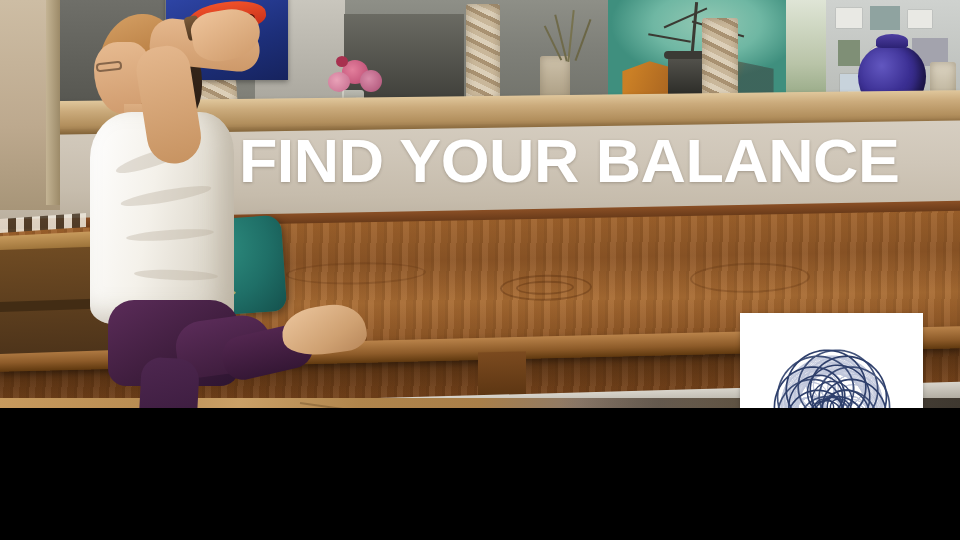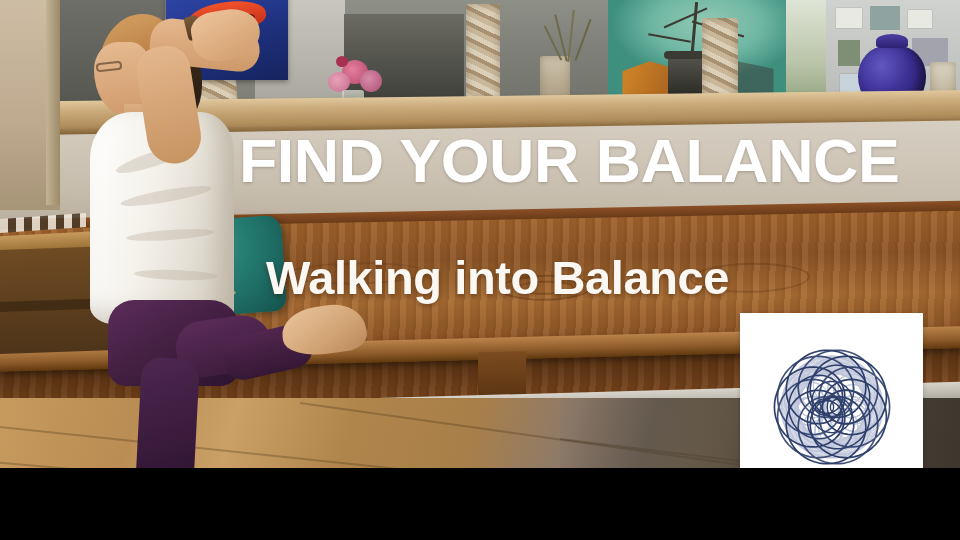--- a/index.html
+++ b/index.html
@@ -6,21 +6,21 @@
   * { margin:0; padding:0; box-sizing:border-box; }
   html,body { background:#000; }
   body {
     font-family:"Liberation Sans", sans-serif;
     width:960px; height:540px;
     overflow:hidden;
   }
 
   .frame {
     position:relative;
-    width:960px; height:468px;
+    width:960px; height:408px;
     overflow:hidden;
     background:#b79a72;
     text-decoration:underline;
   }
 
   
   .scene { position:absolute; inset:0; overflow:hidden; }
 
   
   .room-back {
@@ -528,21 +528,20 @@
       <div class="leg-lift-shin"></div>
       <div class="foot-lift"></div>
       <div class="leg-stand"></div>
       <div class="foot-stand"></div>
     </div>
   </div>
 
   <div class="title">FIND YOUR BALANCE</div>
 
 
-  <div class="subtitle">Walking into Balance</div>
 
   <div class="logo-card">
     <svg width="160" height="160" viewBox="0 0 200 200">
       <g id="faint-web" fill="none" stroke="#98a3c4" stroke-width="0.8" opacity="0.62">
           <ellipse cx="100" cy="100" rx="64" ry="42" transform="rotate(0.00 100 100)"></ellipse>
           <ellipse cx="100" cy="100" rx="64" ry="42" transform="rotate(5.00 100 100)"></ellipse>
           <ellipse cx="100" cy="100" rx="64" ry="42" transform="rotate(10.00 100 100)"></ellipse>
           <ellipse cx="100" cy="100" rx="64" ry="42" transform="rotate(15.00 100 100)"></ellipse>
           <ellipse cx="100" cy="100" rx="64" ry="42" transform="rotate(20.00 100 100)"></ellipse>
           <ellipse cx="100" cy="100" rx="64" ry="42" transform="rotate(25.00 100 100)"></ellipse>

